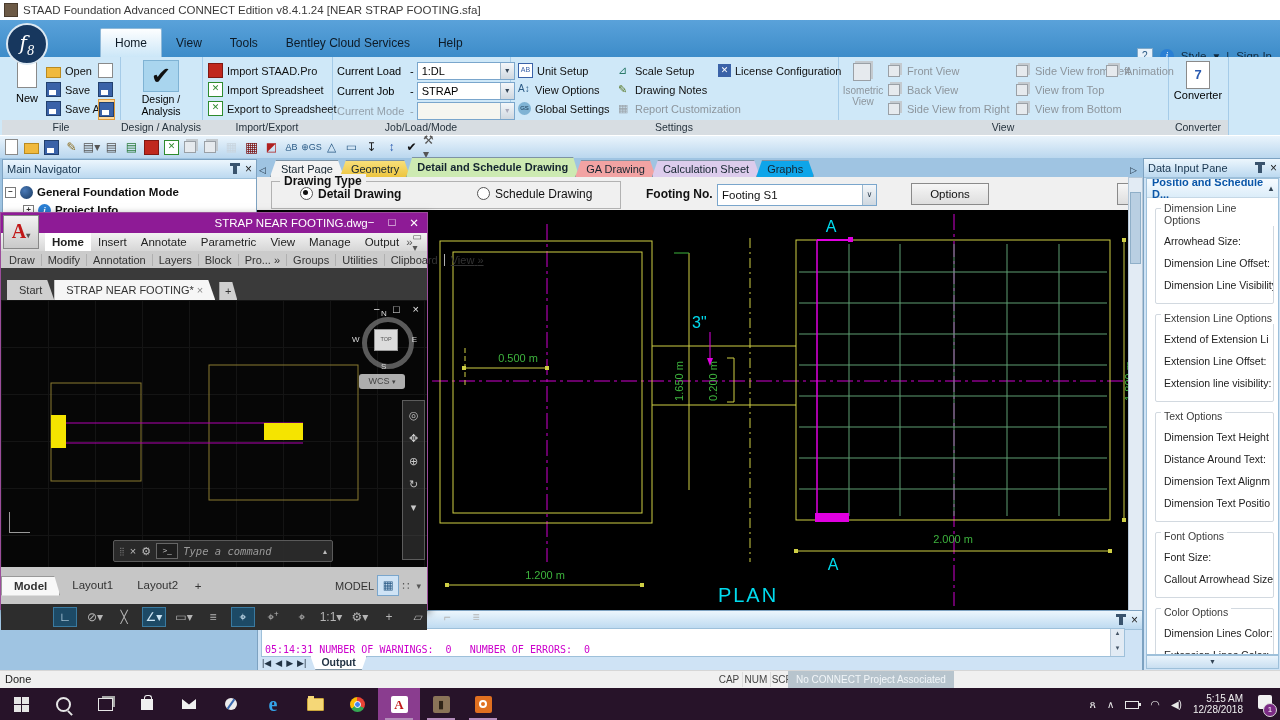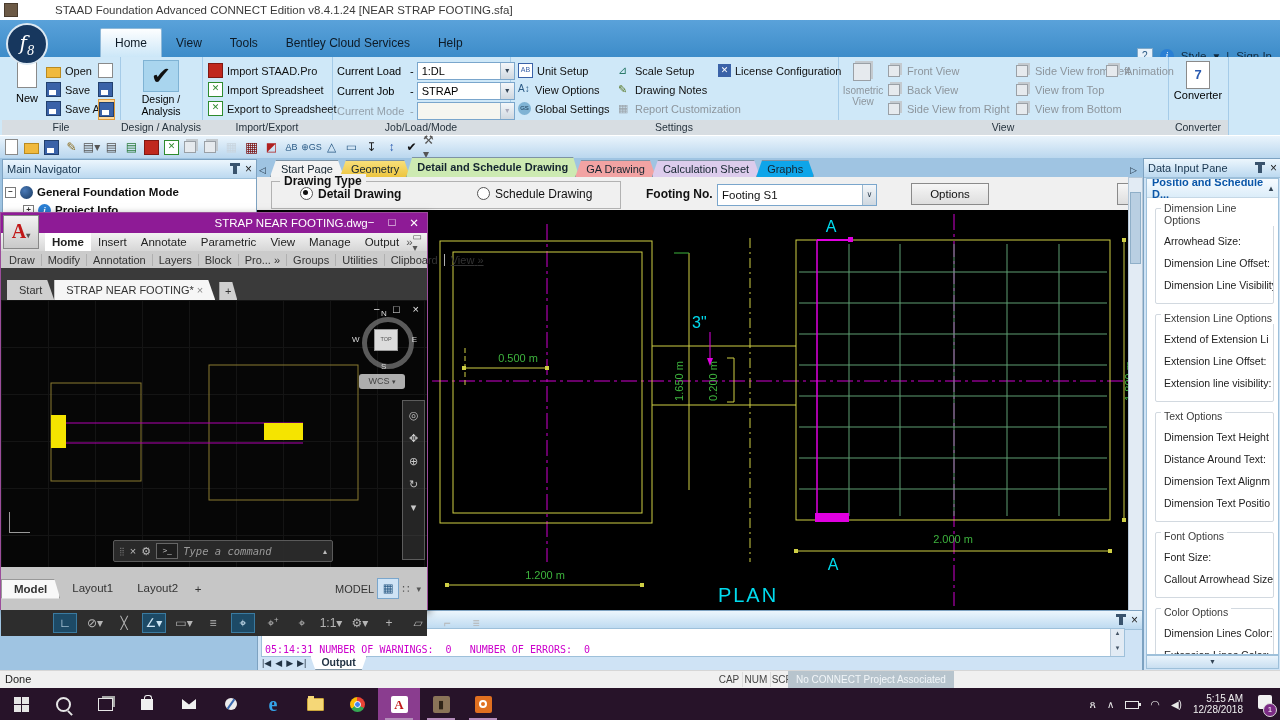--- a/index.html
+++ b/index.html
@@ -1,20 +1,20 @@
 <!DOCTYPE html>
 <html><head>
 <meta charset="utf-8">
 <style>
   html,body{margin:0;padding:0;width:1280px;height:720px;overflow:hidden;
     font-family:"Liberation Sans",sans-serif;background:#9fc4e2;position:relative;}
   .a{position:absolute;}
   .f{display:flex;align-items:center;}
   
-  #titlebar{left:0;top:0;width:1280px;height:20px;background:#fff;font-size:11.5px;color:#3a3a3a;gap:32px;}
+  #titlebar{left:0;top:0;width:1280px;height:20px;background:#fff;font-size:11.5px;color:#3a3a3a;}
   #titlebar .appico{width:12px;height:12px;background:#6d5a46;border:1px solid #4a3c2e;margin:0 5px 0 4px;}
   
   #tabrow{left:0;top:20px;width:1280px;height:37px;background:linear-gradient(#5aa2da,#3d8cc9);}
   #logo{left:6px;top:23px;width:38px;height:38px;border-radius:50%;background:#17375e;border:2px solid #dce8f2;
     color:#fff;font-family:"DejaVu Serif",serif;font-style:italic;text-align:center;line-height:36px;font-size:20px;z-index:5;}
   #logo sub{font-size:12px;}
   .rtab{height:28px;line-height:28px;padding:0 14px;font-size:12px;color:#0d1a26;}
   .rtab.active{background:linear-gradient(#fdfeff,#cce7f8);border:1px solid #8fb9d9;border-bottom:none;border-radius:2px 2px 0 0;}
   #tabrow-right{right:8px;top:28px;font-size:11.5px;color:#10293d;gap:7px;}
   #tabrow-right .qbox{width:14px;height:14px;background:#e8f2fa;border:1px solid #7fa8c8;text-align:center;line-height:13px;font-size:10px;color:#2a5a85;}
@@ -88,21 +88,21 @@
   .atab.active{background:#fff;font-weight:bold;}
   #acadpanels{height:17px;background:#cbcbcb;display:flex;align-items:center;font-size:11px;color:#333;padding-left:2px;}
   .apanel{padding:0 6px;border-right:1px solid #b0b0b0;white-space:nowrap;}
   #acadfiletabs{height:32px;background:#3a3a3a;display:flex;align-items:flex-end;font-size:11px;color:#333;padding-left:6px;}
   .ftab{height:20px;line-height:20px;padding:0 12px;clip-path:polygon(0 0,calc(100% - 7px) 0,100% 100%,0 100%);}
   #acadcanvas{height:267px;background:#060606;position:relative;overflow:hidden;
     background-image:linear-gradient(#141414 1px,transparent 1px),linear-gradient(90deg,#141414 1px,transparent 1px);background-size:47px 47px;}
   #cmdbar{position:absolute;left:112px;bottom:5px;width:208px;height:20px;background:rgba(45,45,45,.92);border:1px solid #5a5a5a;border-radius:2px;display:flex;align-items:center;gap:5px;padding:0 5px;color:#bbb;font-size:11px;}
   #cmdbar .prompt{width:20px;height:14px;background:#1e1e1e;border:1px solid #666;color:#ccc;font-size:8px;text-align:center;line-height:13px;}
   #cmdtext{color:#9a9a9a;font-style:italic;font-size:10.5px;flex:1;font-family:"DejaVu Sans Mono",monospace;}
-  #acadlayout{height:43px;background:#c6c6c6;display:flex;align-items:center;font-size:11.5px;color:#333;}
+  #acadlayout{height:37px;background:#c6c6c6;display:flex;align-items:center;font-size:11.5px;color:#333;}
   .ltab{padding:0 12px;height:19px;line-height:19px;clip-path:polygon(0 0,calc(100% - 6px) 0,100% 100%,0 100%);}
   .ltab.active{background:#f8f8f8;font-weight:bold;border:1px solid #999;border-bottom:none;}
   #acadstatus{height:26px;background:#2d2d2d;display:flex;align-items:center;gap:7px;color:#b5b5b5;font-size:12px;padding-left:52px;}
   .sic{height:18px;min-width:18px;display:inline-flex;align-items:center;justify-content:center;padding:0 2px;}
   .sic.hl{background:#1d4a66;border:1px solid #3a7aa0;color:#cfe6f5;}
   #viewcube{position:absolute;right:14px;top:12px;width:56px;height:56px;}
   #vcring{position:absolute;left:5px;top:5px;width:42px;height:42px;border-radius:50%;border:5px solid #6a6a6a;opacity:.85;}
   #vctop{position:absolute;left:17px;top:17px;width:22px;height:20px;background:#dcdcdc;border:1px solid #999;color:#555;font-size:5.5px;text-align:center;line-height:19px;}
   .vcl{position:absolute;color:#ddd;font-size:8px;}
   #wcs{position:absolute;right:22px;top:74px;width:46px;height:15px;background:rgba(205,205,205,.85);border-radius:3px;color:#444;font-size:9px;text-align:center;line-height:15px;}

